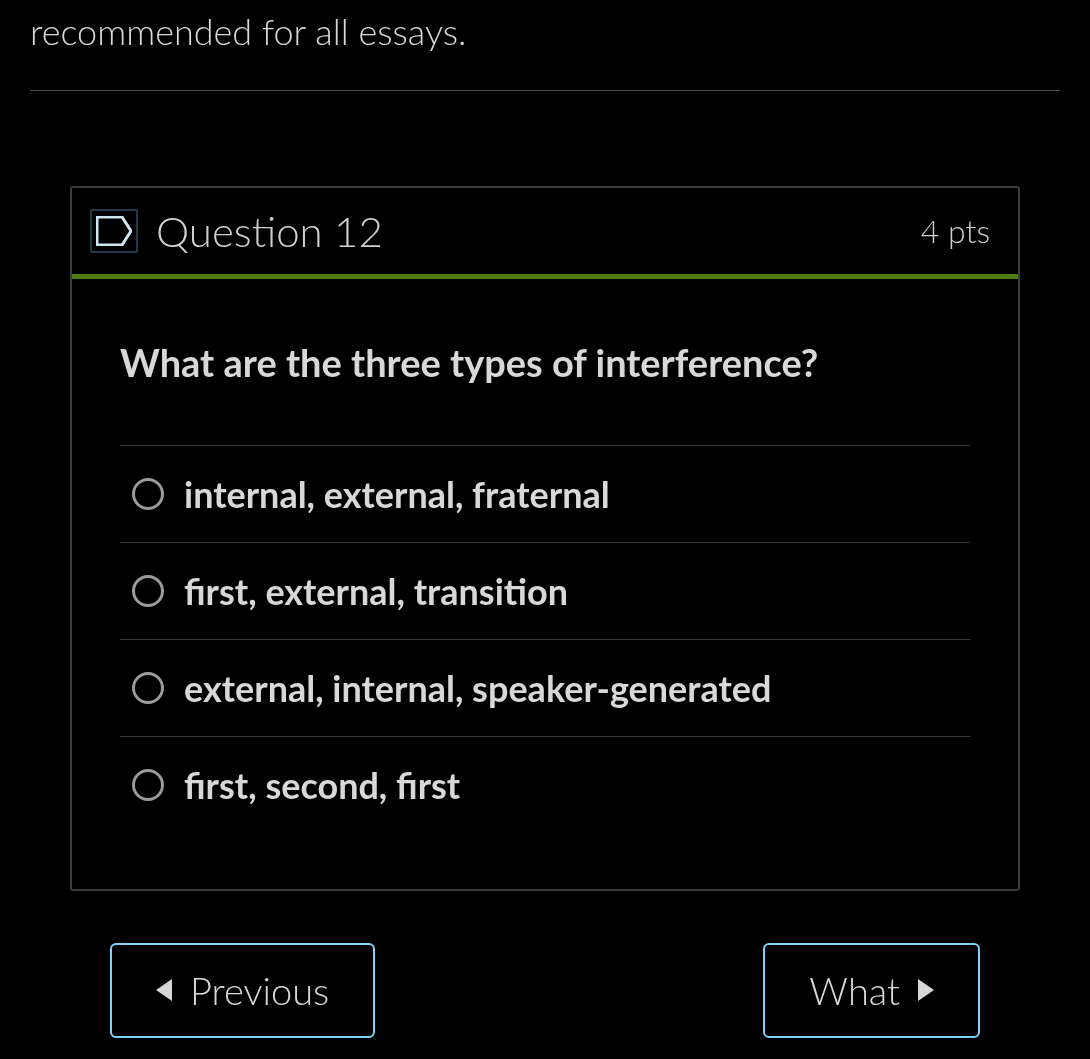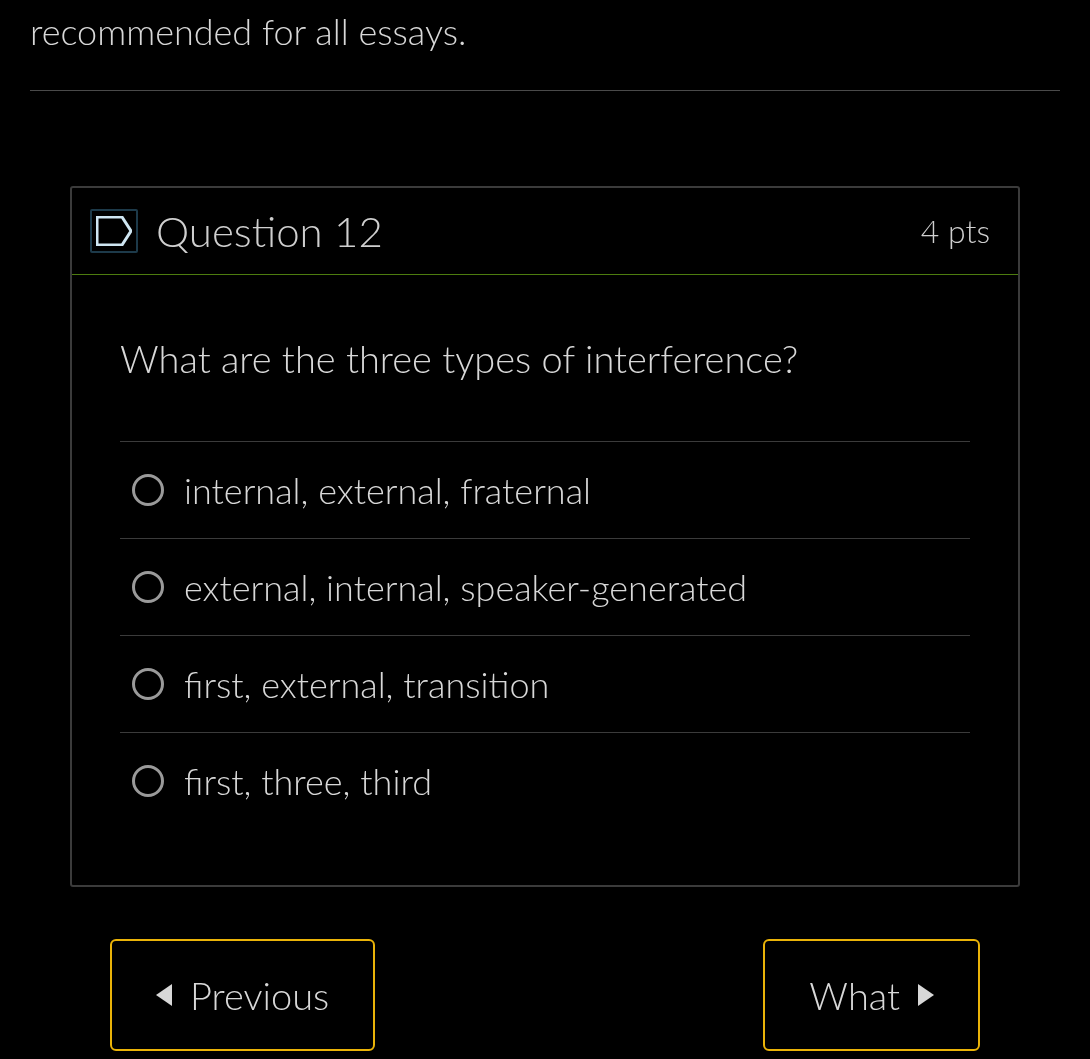--- a/index.html
+++ b/index.html
@@ -25,21 +25,21 @@
   .question-wrap{
     margin:95px 40px 0 40px;
     border:2px solid #3b3b3b;
     border-radius:3px;
   }
   .question-header{
     display:flex;
     align-items:center;
     justify-content:space-between;
     padding:18px 28px 18px 18px;
-    border-bottom:1px solid #4d7c0f;
+    border-bottom:5px solid #4d7c0f;
   }
   .qh-left{
     display:flex;
     align-items:center;
     gap:18px;
   }
   .bookmark-icon{
     width:48px;
     height:44px;
     display:flex;
@@ -54,20 +54,21 @@
   .q-title{
     font-size:42px;
     color:#cfcfcf;
   }
   .q-points{
     font-size:32px;
     color:#cfcfcf;
   }
   .question-body{
     padding:60px 48px 56px 48px;
+    font-weight:bold;
   }
   .q-text{
     font-size:38px;
     color:#d8d8d8;
     margin-bottom:60px;
   }
   .answers{
     border-top:1px solid #3b3b3b;
   }
   .answer{
@@ -95,23 +96,23 @@
     display:flex;
     justify-content:space-between;
     margin:52px 40px 0 40px;
     padding:0 40px 0 40px;
   }
   .nav-btn{
     display:flex;
     align-items:center;
     justify-content:center;
     gap:18px;
-    height:112px;
+    height:95px;
     padding:0 44px;
-    border:2px solid #eab308;
+    border:2px solid #7dd3fc;
     border-radius:6px;
     font-size:38px;
     color:#d8d8d8;
     background:#000;
     cursor:pointer;
     box-sizing:border-box;
   }
   .tri{
     width:0;height:0;display:inline-block;
   }
@@ -150,29 +151,29 @@
     <div class="question-body">
       <div class="q-text">What are the three types of interference?</div>
 
       <div class="answers">
         <div class="answer">
           <span class="radio"></span>
           <span class="answer-label">internal, external, fraternal</span>
         </div>
         <div class="answer">
           <span class="radio"></span>
+          <span class="answer-label">first, external, transition</span>
+        </div>
+        <div class="answer">
+          <span class="radio"></span>
           <span class="answer-label">external, internal, speaker-generated</span>
         </div>
         <div class="answer">
           <span class="radio"></span>
-          <span class="answer-label">first, external, transition</span>
-        </div>
-        <div class="answer">
-          <span class="radio"></span>
-          <span class="answer-label">first, three, third</span>
+          <span class="answer-label">first, second, first</span>
         </div>
       </div>
     </div>
 
   </div>
 
   <div class="nav">
     <div class="nav-btn">
       <span class="tri tri-left"></span>
       <span>Previous</span>

